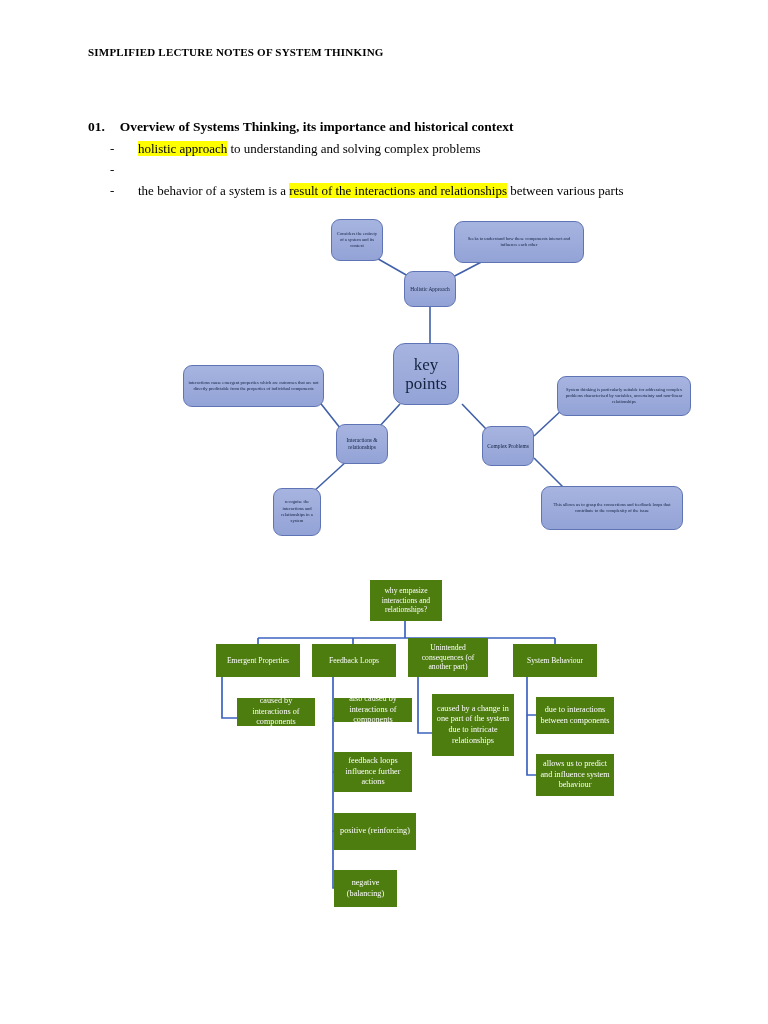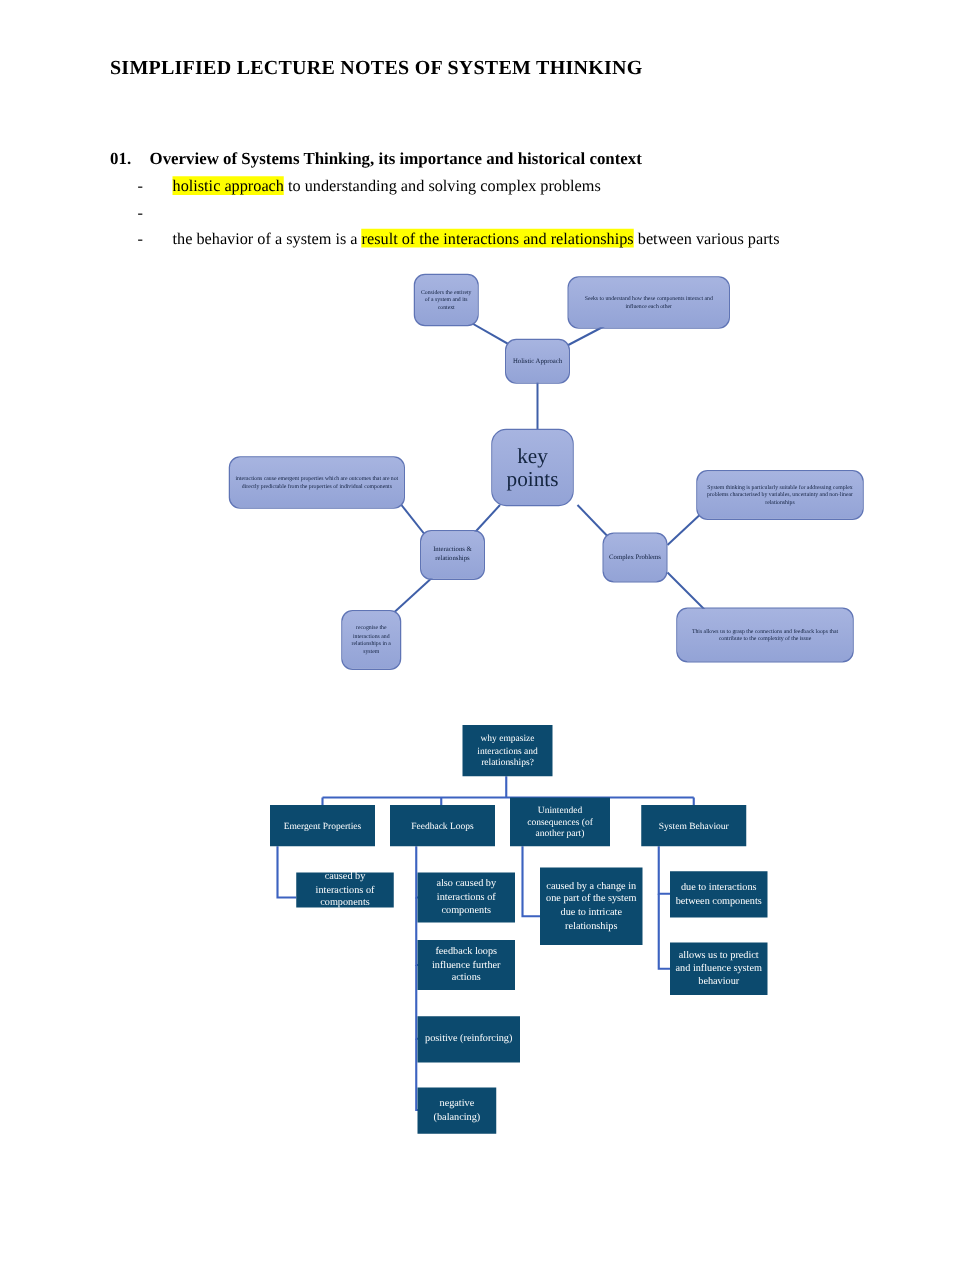--- a/index.html
+++ b/index.html
@@ -12,21 +12,21 @@
     color: #000000;
     position: relative;
     overflow: hidden;
   }
 
   
   .doc-title {
     position: absolute;
     left: 88px;
     top: 46px;
-    font-size: 16px;
+    font-size: 11px;
     font-weight: bold;
     letter-spacing: 0.2px;
   }
   .section-heading {
     position: absolute;
     left: 88px;
     top: 119px;
     font-size: 13.5px;
     font-weight: bold;
     text-align: center;
@@ -77,21 +77,21 @@
   .mm-node.center {
     font-size: 17px;
     line-height: 19px;
     border-radius: 12px;
     font-weight: normal;
     color: #13243f;
   }
 
   
   .tr-node {
-    background: #0c4a6e;
+    background: #4d7c0f;
     color: #ffffff;
     font-size: 8.2px;
     line-height: 10.6px;
     padding: 2px 3px;
     z-index: 2;
   }
   .tr-node.head { font-size: 7.6px; line-height: 9.6px; }
 </style>
 </head>
 <body>
@@ -193,21 +193,21 @@
 
   <div class="node tr-node head" style="left:370px;top:580px;width:72px;height:41px;">why empasize interactions and relationships?</div>
 
   <div class="node tr-node head" style="left:216px;top:644px;width:84px;height:33px;">Emergent Properties</div>
   <div class="node tr-node head" style="left:312px;top:644px;width:84px;height:33px;">Feedback Loops</div>
   <div class="node tr-node head" style="left:408px;top:638px;width:80px;height:39px;">Unintended consequences (of another part)</div>
   <div class="node tr-node head" style="left:513px;top:644px;width:84px;height:33px;">System Behaviour</div>
 
   <div class="node tr-node" style="left:237px;top:698px;width:78px;height:28px;">caused by interactions of components</div>
 
-  <div class="node tr-node" style="left:334px;top:698px;width:78px;height:40px;">also caused by interactions of components</div>
+  <div class="node tr-node" style="left:334px;top:698px;width:78px;height:24px;">also caused by interactions of components</div>
   <div class="node tr-node" style="left:334px;top:752px;width:78px;height:40px;">feedback loops influence further actions</div>
   <div class="node tr-node" style="left:334px;top:813px;width:82px;height:37px;">positive (reinforcing)</div>
   <div class="node tr-node" style="left:334px;top:870px;width:63px;height:37px;">negative (balancing)</div>
 
   <div class="node tr-node" style="left:432px;top:694px;width:82px;height:62px;">caused by a change in one part of the system due to intricate relationships</div>
 
   <div class="node tr-node" style="left:536px;top:697px;width:78px;height:37px;">due to interactions between components</div>
   <div class="node tr-node" style="left:536px;top:754px;width:78px;height:42px;">allows us to predict and influence system behaviour</div>
 </div>
 

